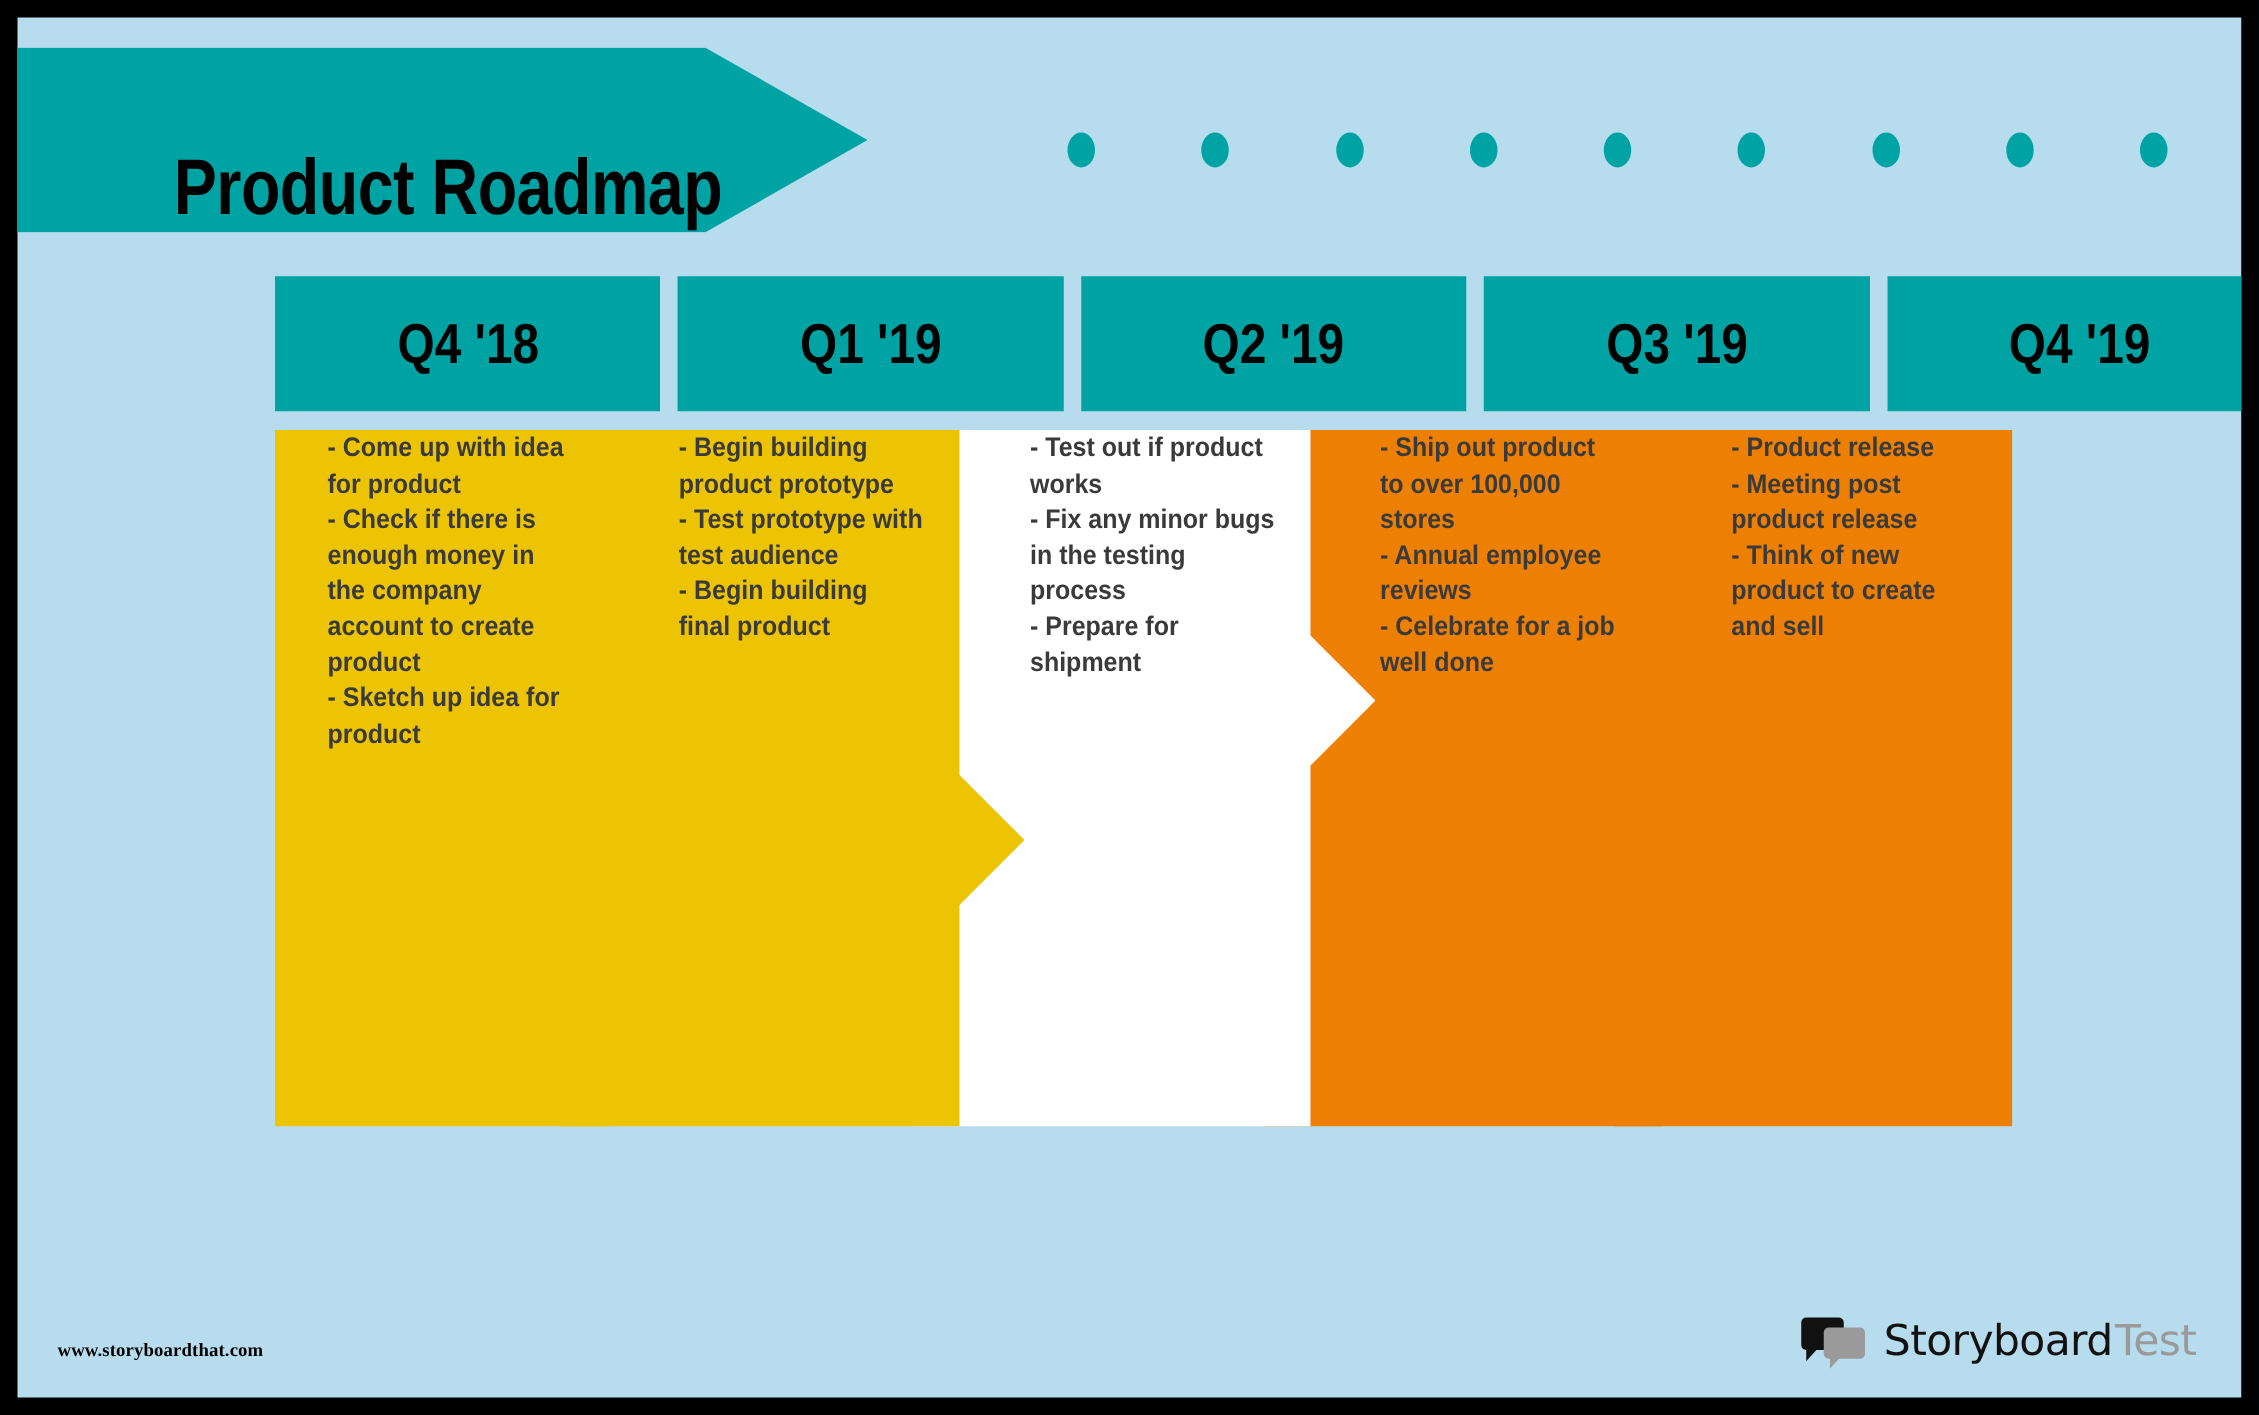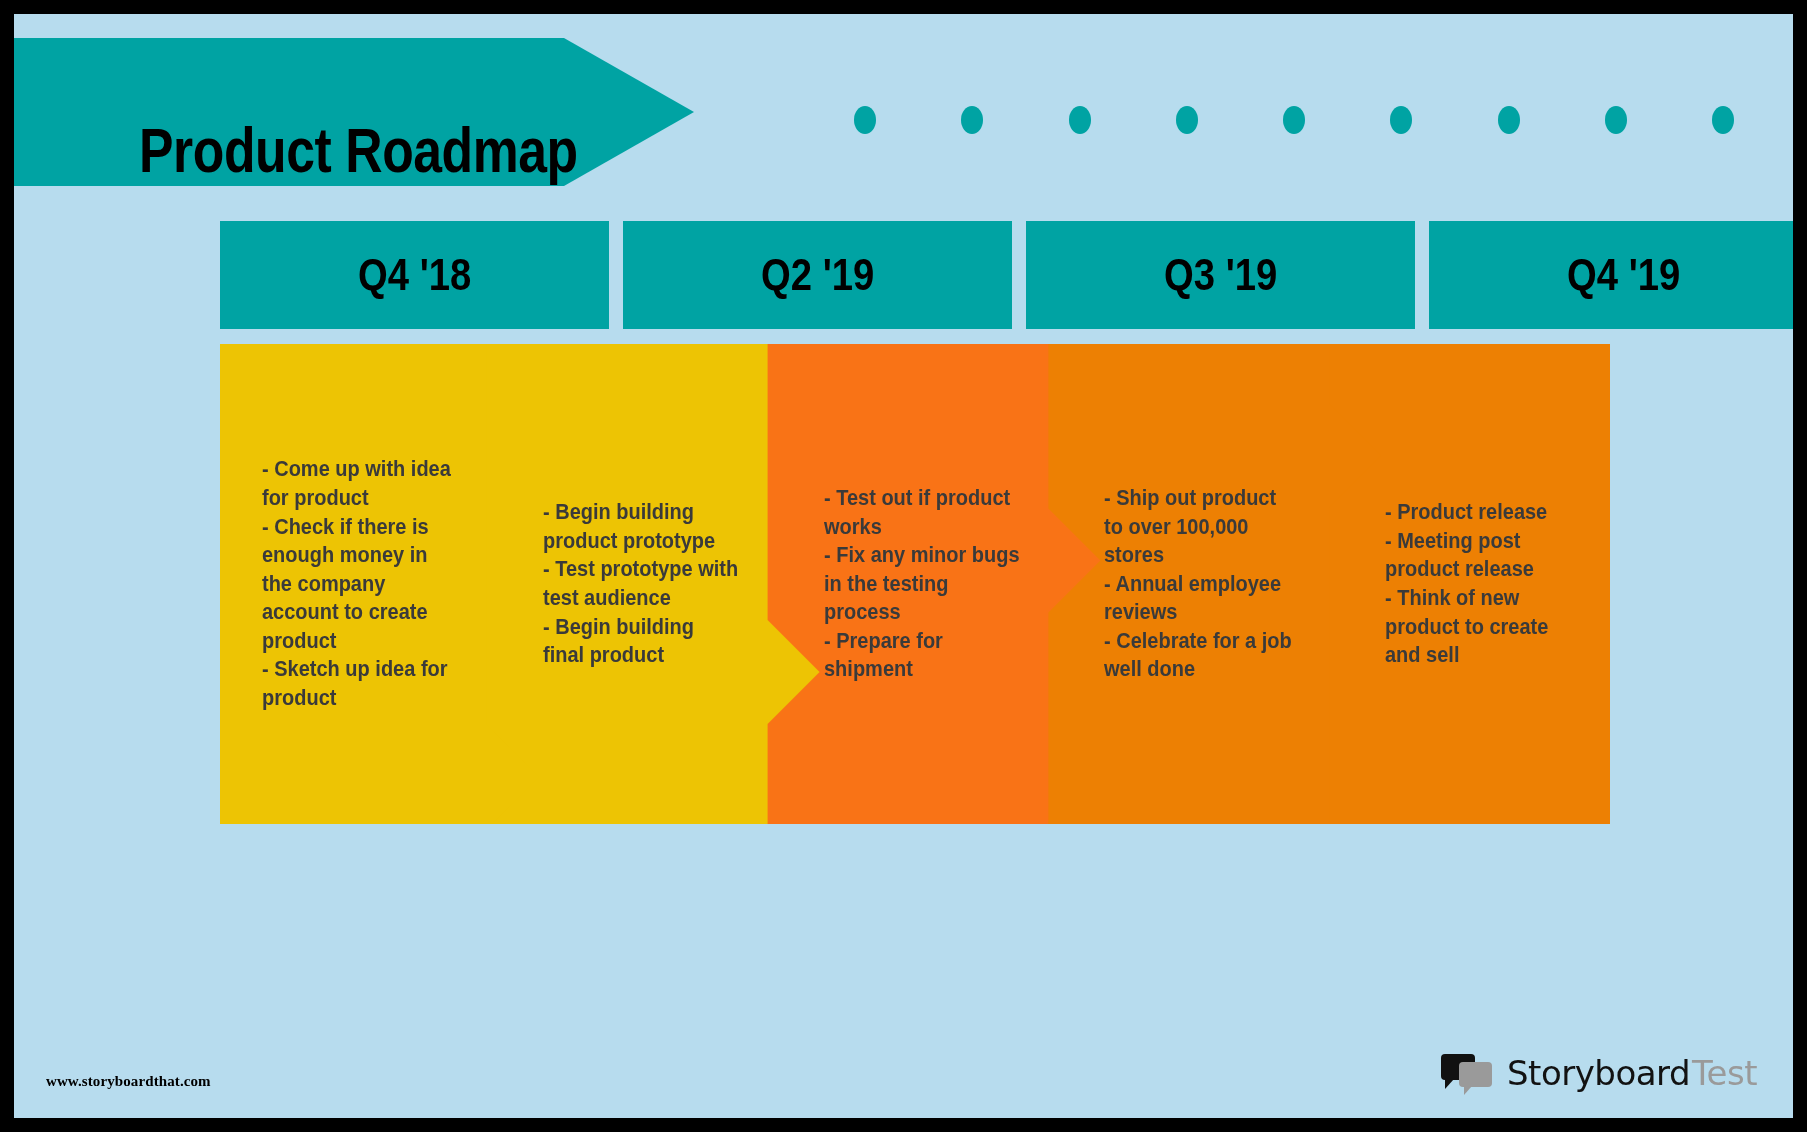--- a/index.html
+++ b/index.html
@@ -107,24 +107,23 @@
   #columns-band {
     position: absolute;
     left: 206px;
     top: 330px;
     width: 1390px;
     height: 656px;
   }
   .column {
     position: absolute;
     top: 0;
-    height: 480px;
+    height: 557px;
     box-sizing: border-box;
     display: flex;
-    align-items: center;
   }
   .column-text {
     font-family: "Liberation Sans Narrow", "Liberation Sans", sans-serif;
     font-weight: bold;
     font-size: 21.5px;
     line-height: 1.33;
     color: #3a3a3a;
     white-space: pre-line;
     transform: scaleX(0.93);
     transform-origin: left center;
@@ -223,20 +222,23 @@
         <span class="trail-dot"></span>
         <span class="trail-dot"></span>
         <span class="trail-dot"></span>
       </div>
 
     <div id="header-row">
         <div class="quarter-header">
           <span class="quarter-header-label">Q4 '18</span>
         </div>
         <div class="quarter-header">
+          <span class="quarter-header-label">Q1 '19</span>
+        </div>
+        <div class="quarter-header">
           <span class="quarter-header-label">Q2 '19</span>
         </div>
         <div class="quarter-header">
           <span class="quarter-header-label">Q3 '19</span>
         </div>
         <div class="quarter-header">
           <span class="quarter-header-label">Q4 '19</span>
         </div>
       </div>
 
@@ -244,21 +246,21 @@
         <div class="column" style="background: rgb(237, 196, 4); left: 0px; width: 318.8px; z-index: 5; clip-path: polygon(0px 0px, 0px 656px, 266.8px 656px, 266.8px 484.96px, 318.8px 432.96px, 266.8px 380.96px, 266.8px 0px);">
           <div class="column-text" style="margin-left: 42px; margin-right: 16px; width: 210.8px;">- Come up with idea for product
 - Check if there is enough money in the company account to create product
 - Sketch up idea for product</div>
         </div>
         <div class="column" style="background: rgb(237, 196, 4); left: 228.8px; width: 370.8px; z-index: 4; clip-path: polygon(0px 0px, 0px 380.96px, 52px 432.96px, 0px 484.96px, 0px 656px, 318.8px 656px, 318.8px 380px, 370.8px 328px, 318.8px 276px, 318.8px 0px);">
           <div class="column-text" style="margin-left: 94px; margin-right: 16px; width: 210.8px;">- Begin building product prototype
 - Test prototype with test audience
 - Begin building final product</div>
         </div>
-        <div class="column" style="background: #f97316; left: 509.6px; width: 370.8px; z-index: 3; clip-path: polygon(0px 0px, 0px 276px, 52px 328px, 0px 380px, 0px 656px, 318.8px 656px, 318.8px 268.48px, 370.8px 216.48px, 318.8px 164.48px, 318.8px 0px);">
+        <div class="column" style="background: #ffffff; left: 509.6px; width: 370.8px; z-index: 3; clip-path: polygon(0px 0px, 0px 276px, 52px 328px, 0px 380px, 0px 656px, 318.8px 656px, 318.8px 268.48px, 370.8px 216.48px, 318.8px 164.48px, 318.8px 0px);">
           <div class="column-text" style="margin-left: 94px; margin-right: 16px; width: 210.8px;">- Test out if product works
 - Fix any minor bugs in the testing process
 - Prepare for shipment</div>
         </div>
         <div class="column" style="background: rgb(237, 128, 3); left: 790.4px; width: 370.8px; z-index: 2; clip-path: polygon(0px 0px, 0px 164.48px, 52px 216.48px, 0px 268.48px, 0px 656px, 318.8px 656px, 318.8px 163.52px, 370.8px 111.52px, 318.8px 59.52px, 318.8px 0px);">
           <div class="column-text" style="margin-left: 94px; margin-right: 16px; width: 210.8px;">- Ship out product to over 100,000 stores
 - Annual employee reviews
 - Celebrate for a job well done</div>
         </div>
         <div class="column" style="background: rgb(237, 128, 3); left: 1071.2px; width: 318.8px; z-index: 1; clip-path: polygon(0px 0px, 0px 59.52px, 52px 111.52px, 0px 163.52px, 0px 656px, 318.8px 656px, 318.8px 0px);">

